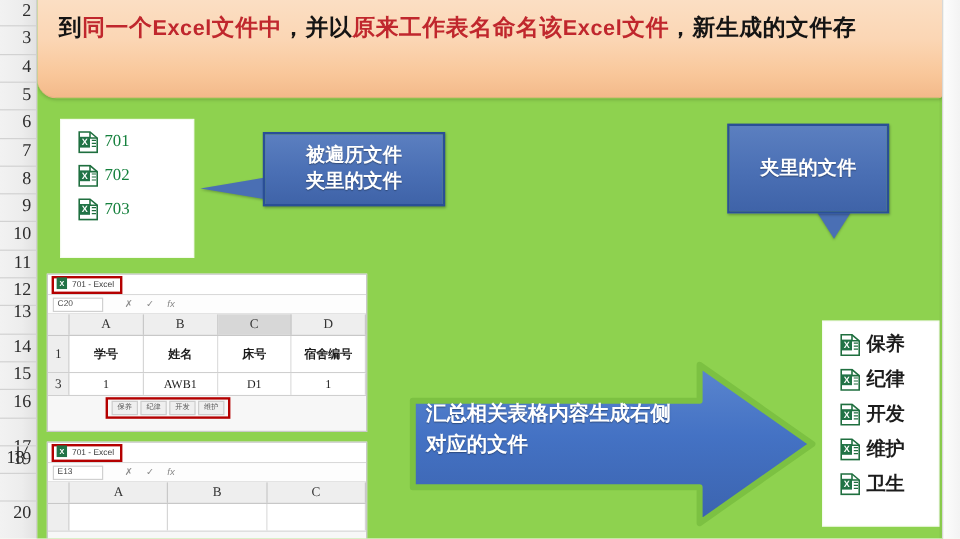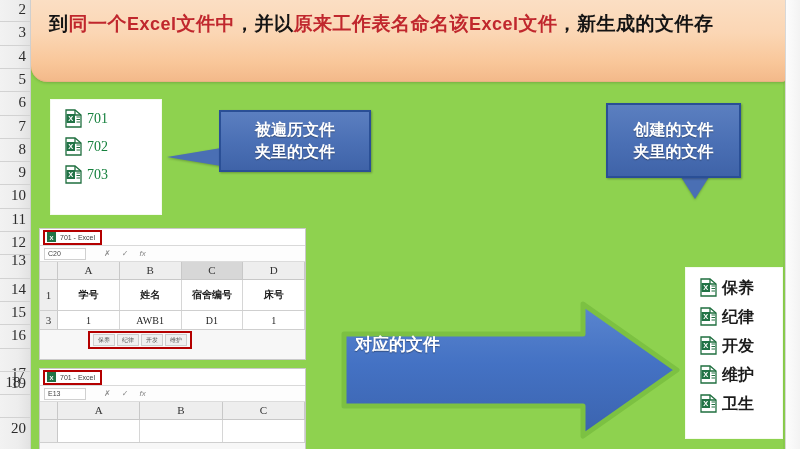--- a/index.html
+++ b/index.html
@@ -246,36 +246,36 @@
     </div>
 
     <div class="tail" id="tail-left"></div>
     <div class="callout" id="callout-left">
       <div class="ctext">被遍历文件</div>
       <div class="ctext">夹里的文件</div>
     </div>
 
     <div class="tail" id="tail-right"></div>
     <div class="callout" id="callout-right">
-      <div class="ctext">创建的文件</div>
       <div class="ctext">夹里的文件</div>
     </div>
 
     <div id="big-arrow">
       <svg width="340" height="140" viewBox="0 0 340 140">
         <defs>
           <linearGradient id="agrad" x1="0" y1="0" x2="0" y2="1">
             <stop offset="0%" stop-color="#5b86cf"></stop>
             <stop offset="45%" stop-color="#4472c4"></stop>
             <stop offset="100%" stop-color="#3b63ae"></stop>
           </linearGradient>
         </defs>
         <polygon points="3,34 242,34 242,4 336,70 242,136 242,106 3,106" fill="url(#agrad)" stroke="#7cc142" stroke-width="5" stroke-linejoin="round"></polygon>
       </svg>
       <div class="atext">
+        <div>汇总相关表格内容生成右侧</div>
         <div>对应的文件</div>
       </div>
     </div>
 
     <div class="panel" id="panel-right">
       <div class="filerow">
         <span class="xicon">
           <svg width="17" height="19" viewBox="0 0 17 19">
               <path d="M1 1h9l6 5v12H1z" fill="#fff" stroke="#1f6f3f" stroke-width="1.3"></path>
               <path d="M10 1v5h6" fill="none" stroke="#1f6f3f" stroke-width="1.3"></path>
@@ -380,22 +380,22 @@
         <div class="corner"></div>
         <div class="ch">A</div>
         <div class="ch">B</div>
         <div class="ch sel">C</div>
         <div class="ch">D</div>
       </div>
       <div class="grow">
         <div class="rh">1</div>
         <div class="cell hdr">学号</div>
         <div class="cell hdr">姓名</div>
+        <div class="cell hdr">床号</div>
         <div class="cell hdr">宿舍编号</div>
-        <div class="cell hdr">床号</div>
       </div>
       <div class="grow r3">
         <div class="rh">3</div>
         <div class="cell">1</div>
         <div class="cell">AWB1</div>
         <div class="cell">D1</div>
         <div class="cell">1</div>
       </div>
       <div class="sheettabs">
         <span class="tabbox">

